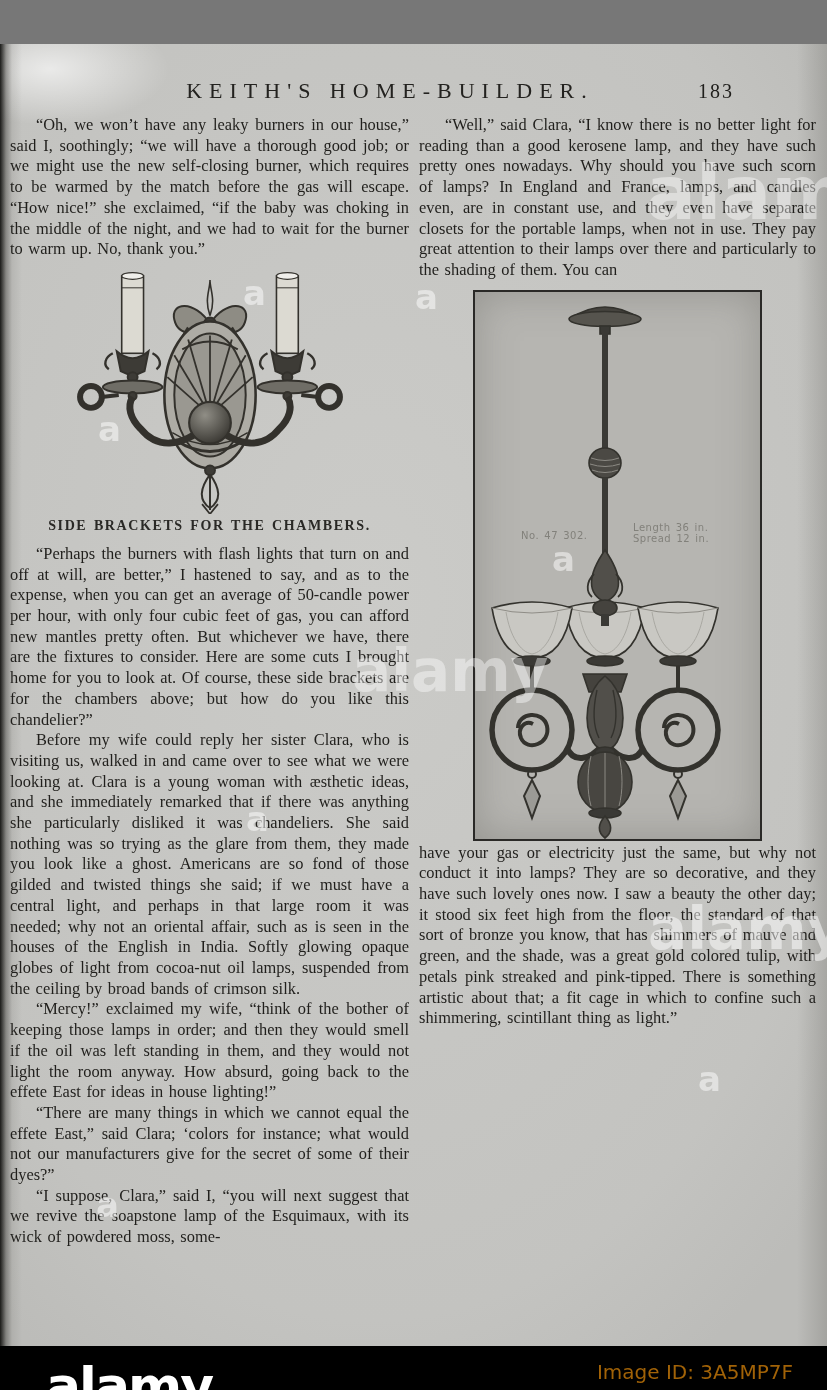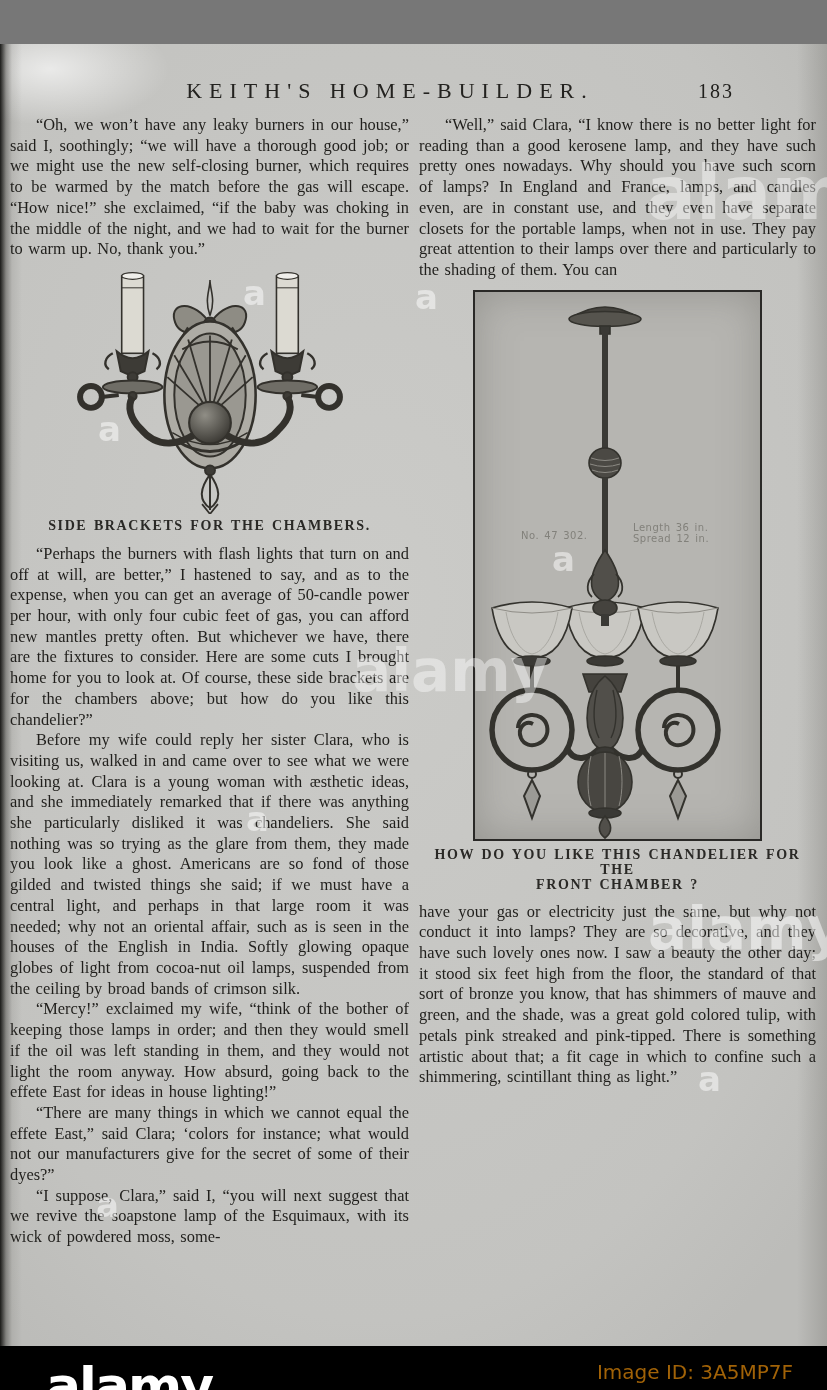--- a/index.html
+++ b/index.html
@@ -219,24 +219,20 @@
           <circle cx="203" cy="482" r="4" stroke-width="2"></circle>
           <path d="M203,488 L195,504 L203,526 L211,504 Z" fill="#9b9a95" stroke-width="2"></path>
         </g>
       </svg>
       <div class="fig-label lbl-no">No. 47 302.</div>
       <div class="fig-label lbl-dims">
         <div>Length 36 in.</div>
         <div>Spread 12 in.</div>
       </div>
     </div>
-    <div class="figcap cap2">
-      <div>HOW DO YOU LIKE THIS CHANDELIER FOR THE</div>
-      <div>FRONT CHAMBER ?</div>
-    </div>
 
     <p class="noindent">have your gas or electricity just the same, but why not conduct it into lamps?  They are so decorative, and they have such lovely ones now.  I saw a beauty the other day; it stood six feet high from the floor, the standard of that sort of bronze you know, that has shimmers of mauve and green, and the shade, was a great gold colored tulip, with petals pink streaked and pink-tipped. There is something artistic about that; a fit cage in which to confine such a shimmering, scintillant thing as light.”</p>
   </div>
 
   <div class="wm wm-l1">alamy</div>
   <div class="wm wm-l2">alamy</div>
   <div class="wm wm-l3">alamy</div>
   <div class="wm wm-a wm-a1">a</div>
   <div class="wm wm-a wm-a2">a</div>
   <div class="wm wm-a wm-a3">a</div>

